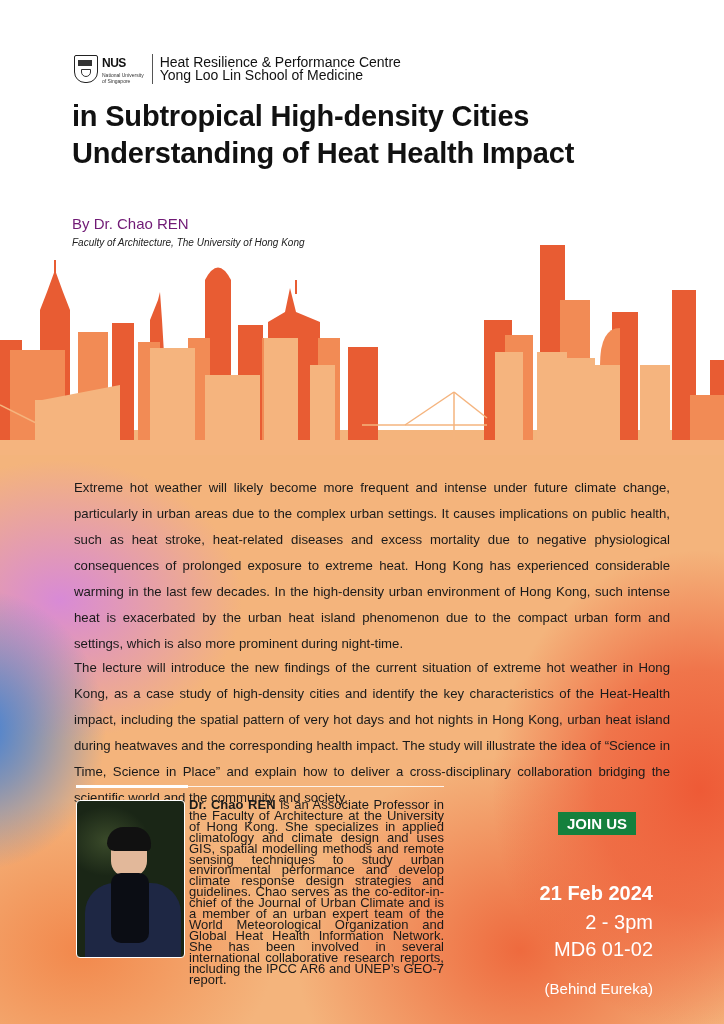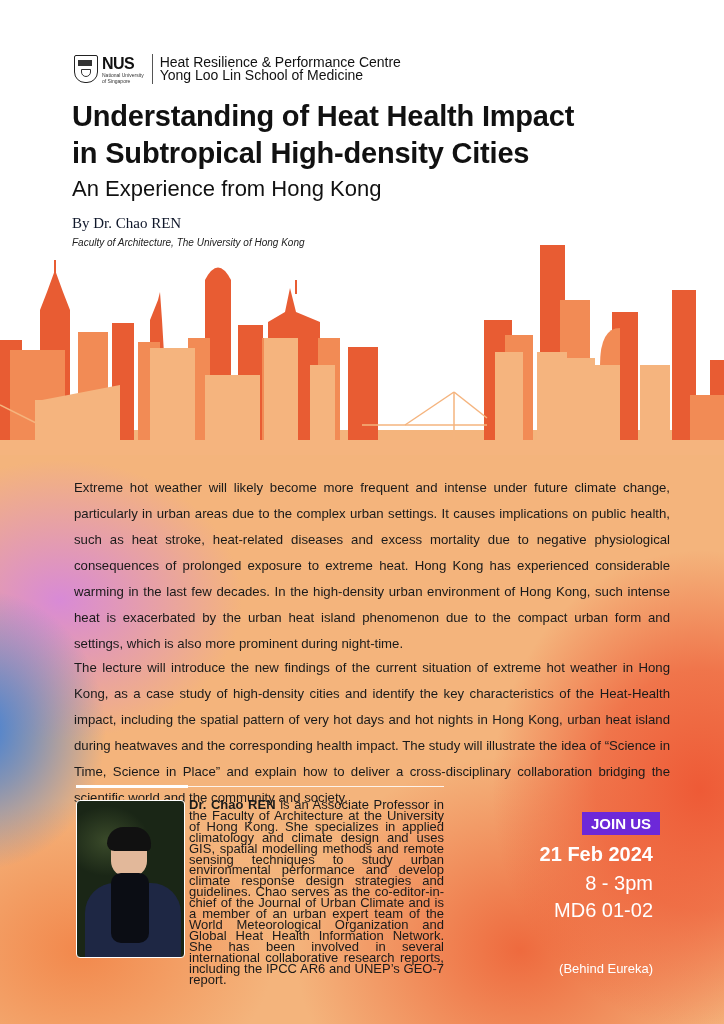--- a/index.html
+++ b/index.html
@@ -12,48 +12,48 @@
       radial-gradient(ellipse 260px 300px at 700px 360px, #ee5a36 0%, rgba(238,90,54,0.7) 40%, rgba(238,90,54,0) 80%),
       radial-gradient(ellipse 300px 260px at 520px 520px, #ee6a3e 0%, rgba(238,106,62,0) 75%),
       radial-gradient(ellipse 260px 200px at 80px 520px, #f2884c 0%, rgba(242,136,76,0) 75%),
       #f4b47c;}
   .header{position:absolute;left:74px;top:54px;display:flex;align-items:center;}
   .logo{display:flex;align-items:center;}
   .crest{width:22px;height:26px;border:1.5px solid #222;border-radius:2px 2px 11px 11px;margin-right:4px;position:relative;background:#fff;}
   .crest:before{content:"";position:absolute;left:3px;top:4px;width:14px;height:6px;background:#333;}
   .crest:after{content:"";position:absolute;left:6px;top:13px;width:8px;height:6px;border:1.5px solid #333;border-radius:0 0 5px 5px;}
   .nus-text{display:flex;flex-direction:column;}
-  .nus-big{font-weight:bold;font-size:16px;line-height:17px;color:#111;letter-spacing:-0.5px;}
+  .nus-big{font-weight:bold;font-size:12px;line-height:17px;color:#111;letter-spacing:-0.5px;}
   .nus-small{font-size:5px;line-height:6px;color:#333;}
   .divider-v{width:1px;height:30px;background:#555;margin:0 7px 0 8px;}
   .centre{font-size:14px;line-height:13px;color:#111;}
   .title{position:absolute;left:72px;top:98px;font-weight:bold;font-size:29px;line-height:37px;color:#111;letter-spacing:-0.2px;}
   .subtitle{position:absolute;left:72px;top:176px;font-size:22px;color:#111;}
-  .byline{position:absolute;left:72px;top:215px;font-size:15px;color:#0f172a;font-family:Liberation Serif, serif;}
+  .byline{position:absolute;left:72px;top:215px;font-size:15px;color:#701a75;}
   .affil{position:absolute;left:72px;top:237px;font-size:10px;font-style:italic;color:#222;}
   .skyline{position:absolute;left:0;top:240px;width:724px;height:215px;}
   .para{position:absolute;left:74px;width:596px;font-size:13.2px;line-height:26px;color:#1a1a1a;text-align:justify;}
   .p1{top:462px;}
   .p2{top:642px;}
   .rule{position:absolute;left:76px;top:786px;width:368px;height:1px;background:#fff;opacity:.85;}
   .rule-thick{position:absolute;left:76px;top:785px;width:112px;height:3px;background:#fff;}
   .photo{position:absolute;left:76px;top:800px;width:107px;height:156px;border:1px solid #fff;border-radius:4px;overflow:hidden;
     background:radial-gradient(ellipse 60px 50px at 30px 40px,#3a4a2a,#1a2616 70%);}
   .ph-head{position:absolute;left:34px;top:32px;width:36px;height:44px;border-radius:18px 18px 16px 16px;background:#e2b89a;}
   .ph-hair{position:absolute;left:30px;top:26px;width:44px;height:24px;border-radius:22px 22px 6px 10px;background:#111;}
   .ph-body{position:absolute;left:8px;top:82px;width:96px;height:80px;border-radius:30px 30px 0 0;background:#1e2744;}
   .ph-scarf{position:absolute;left:34px;top:72px;width:38px;height:70px;border-radius:10px;background:#0b0d14;}
   .bio{position:absolute;left:189px;top:800px;width:255px;font-size:13px;line-height:10.9px;color:#1a1a1a;text-align:justify;}
   .bio b{font-weight:bold;}
-  .join{position:absolute;left:558px;top:812px;background:#6d28d9;color:#fff;font-weight:bold;font-size:15px;padding:3px 9px 3px 9px;margin-left:24px;}
-  .evt{position:absolute;right:71px;text-align:right;color:#fff;}
+  .join{position:absolute;left:558px;top:812px;background:#15803d;color:#fff;font-weight:bold;font-size:15px;padding:3px 9px 3px 9px;}
+  .evt{position:absolute;right:71px;text-align:right;color:#fff;margin-top:39px;}
   .date{top:843px;font-weight:bold;font-size:20px;}
   .time{top:872px;font-size:20px;}
   .room{top:899px;font-size:20px;}
-  .note{top:961px;font-size:13px;}
+  .note{top:941px;font-size:15px;}
 </style>
 </head>
 <body>
 
 <div class="page">
   <div class="bg-grad"></div>
 
   <div class="header">
     <div class="logo">
       <div class="crest"></div>
@@ -64,24 +64,23 @@
       </div>
     </div>
     <div class="divider-v"></div>
     <div class="centre">
       <div>Heat Resilience &amp; Performance Centre</div>
       <div>Yong Loo Lin School of Medicine</div>
     </div>
   </div>
 
   <div class="title">
+    <div>in Subtropical High-density Cities</div>
     <div>Understanding of Heat Health Impact</div>
-    <div>in Subtropical High-density Cities</div>
   </div>
-  <div class="subtitle">An Experience from Hong Kong</div>
   <div class="byline">By Dr. Chao REN</div>
   <div class="affil">Faculty of Architecture, The University of Hong Kong</div>
 
   <svg class="skyline" viewBox="0 0 724 215" preserveAspectRatio="none">
 
     <g fill="#e85c33">
       <rect x="0" y="100" width="22" height="115"></rect>
       <polygon points="40,70 47,52 55,30 63,52 70,70 70,215 40,215"></polygon>
       <rect x="54" y="20" width="2" height="20"></rect>
       <rect x="112" y="83" width="22" height="132"></rect>
@@ -146,16 +145,16 @@
     <div class="ph-body"></div>
     <div class="ph-head"></div>
     <div class="ph-hair"></div>
     <div class="ph-scarf"></div>
   </div>
 
   <div class="bio"><b>Dr. Chao REN</b><span> is an Associate Professor in the Faculty of Architecture at the University of Hong Kong. She specializes in applied climatology and climate design and uses GIS, spatial modelling methods and remote sensing techniques to study urban environmental performance and develop climate response design strategies and guidelines. Chao serves as the co-editor-in-chief of the Journal of Urban Climate and is a member of an urban expert team of the World Meteorological Organization and Global Heat Health Information Network. She has been involved in several international collaborative research reports, including the IPCC AR6 and UNEP’s GEO-7 report.</span></div>
 
   <div class="join">JOIN US</div>
   <div class="evt date">21 Feb 2024</div>
-  <div class="evt time">8 - 3pm</div>
+  <div class="evt time">2 - 3pm</div>
   <div class="evt room">MD6 01-02</div>
   <div class="evt note">(Behind Eureka)</div>
 </div>
 
 </body></html>

